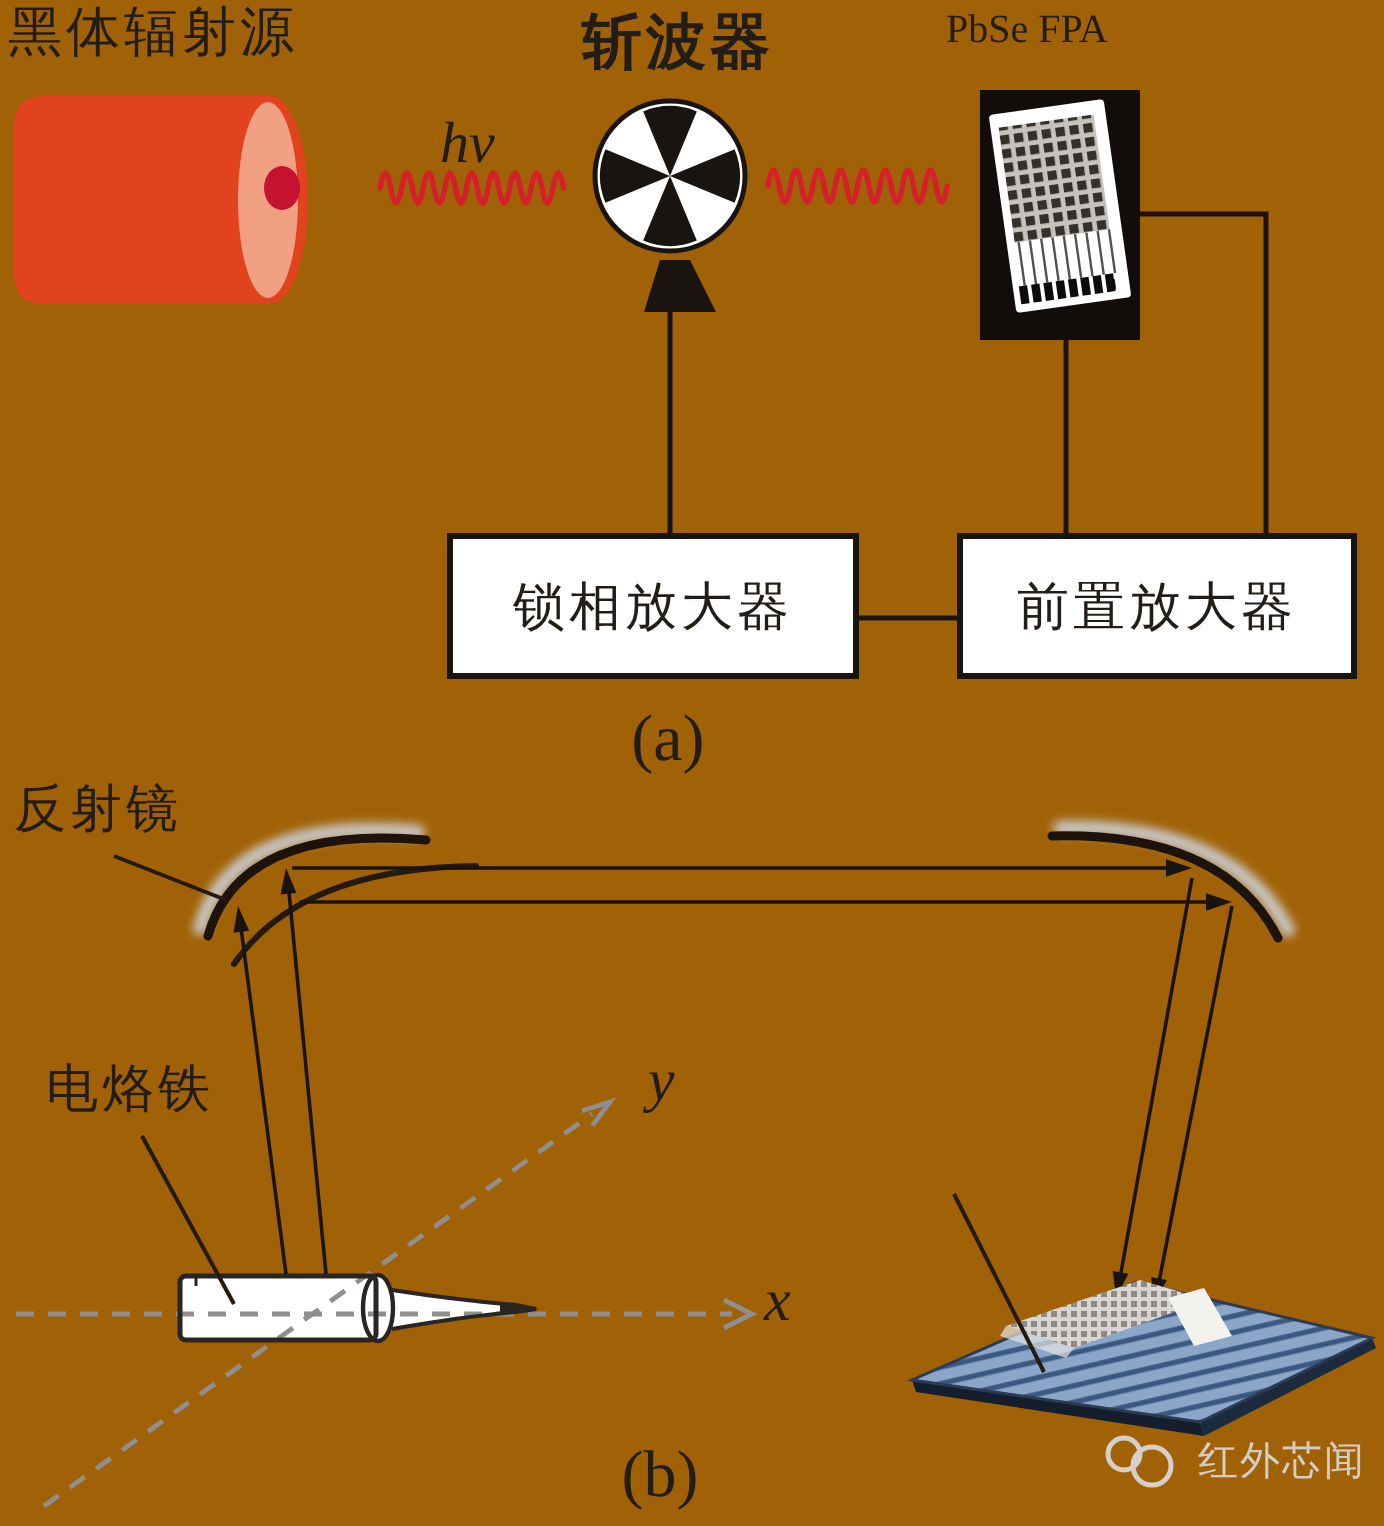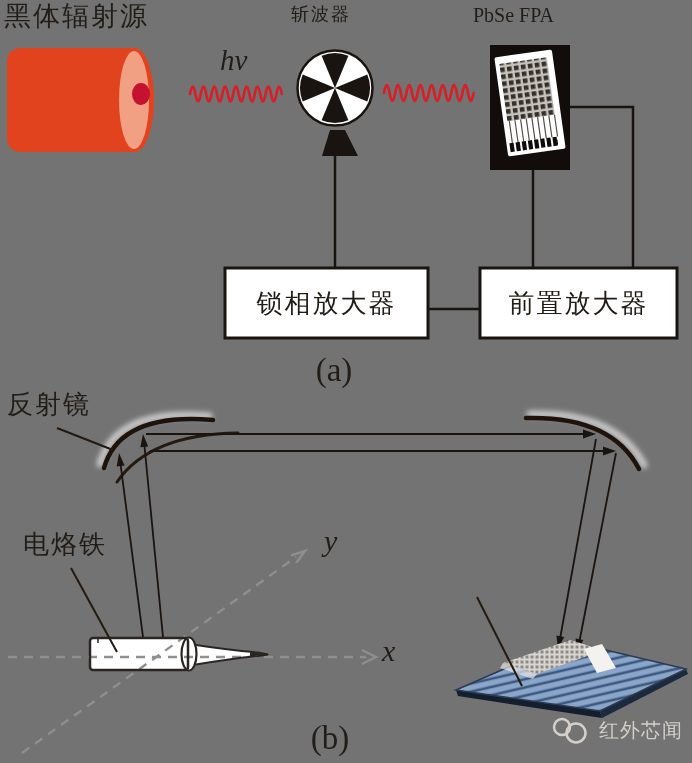--- a/index.html
+++ b/index.html
@@ -1,17 +1,17 @@
 <!DOCTYPE html>
 <html><head>
 <meta charset="utf-8">
 <style>
   html,body { margin:0; padding:0; background:#ffffff; }
   .fig {
-    position:relative; width:692px; height:763px; background:#737373;
+    position:relative; width:692px; height:763px; background:#a16207;
     font-family:"Liberation Serif","DejaVu Serif",serif; color:#231d18;
     overflow:hidden;
   }
   .fig svg { position:absolute; left:0; top:0; }
   .lbl { position:absolute; white-space:nowrap; line-height:1.1; }
   .zh  { letter-spacing:2px; font-size:26px; }
   .box-lbl {
     position:absolute; display:flex; align-items:center; justify-content:center;
     font-size:26px; letter-spacing:2px;
   }
@@ -168,23 +168,23 @@
     </g>
 
     <g fill="none" stroke="#d6d0ca" stroke-width="2.5">
       <circle cx="562" cy="727" r="8"></circle>
       <circle cx="576" cy="733" r="9.5"></circle>
     </g>
   </svg>
 
   <div class="lbl zh" style="left:4px; top:2px; font-size:27px;">黑体辐射源</div>
 
-  <div class="lbl it" style="left:220px; top:45px; font-size:29px;">hν</div>
-
-  <div class="lbl zh" style="left:291px; top:5px; font-size:18px;">斩波器</div>
+  <div class="lbl it" style="left:220px; top:57px; font-size:29px;">hν</div>
+
+  <div class="lbl zh" style="left:291px; top:5px; font-size:30px;font-weight:bold;">斩波器</div>
 
   <div class="lbl" style="left:473px; top:4px; font-size:20px;">PbSe FPA</div>
 
   <div class="box-lbl" style="left:225px; top:268px; width:203px; height:70px;">锁相放大器</div>
 
   <div class="box-lbl" style="left:480px; top:268px; width:197px; height:70px;border-radius:32px;">前置放大器</div>
 
   <div class="caption" style="left:302px; top:352px; width:64px;">(a)</div>
 
   <div class="lbl zh" style="left:7px; top:391px;text-align:right;">反射镜</div>

